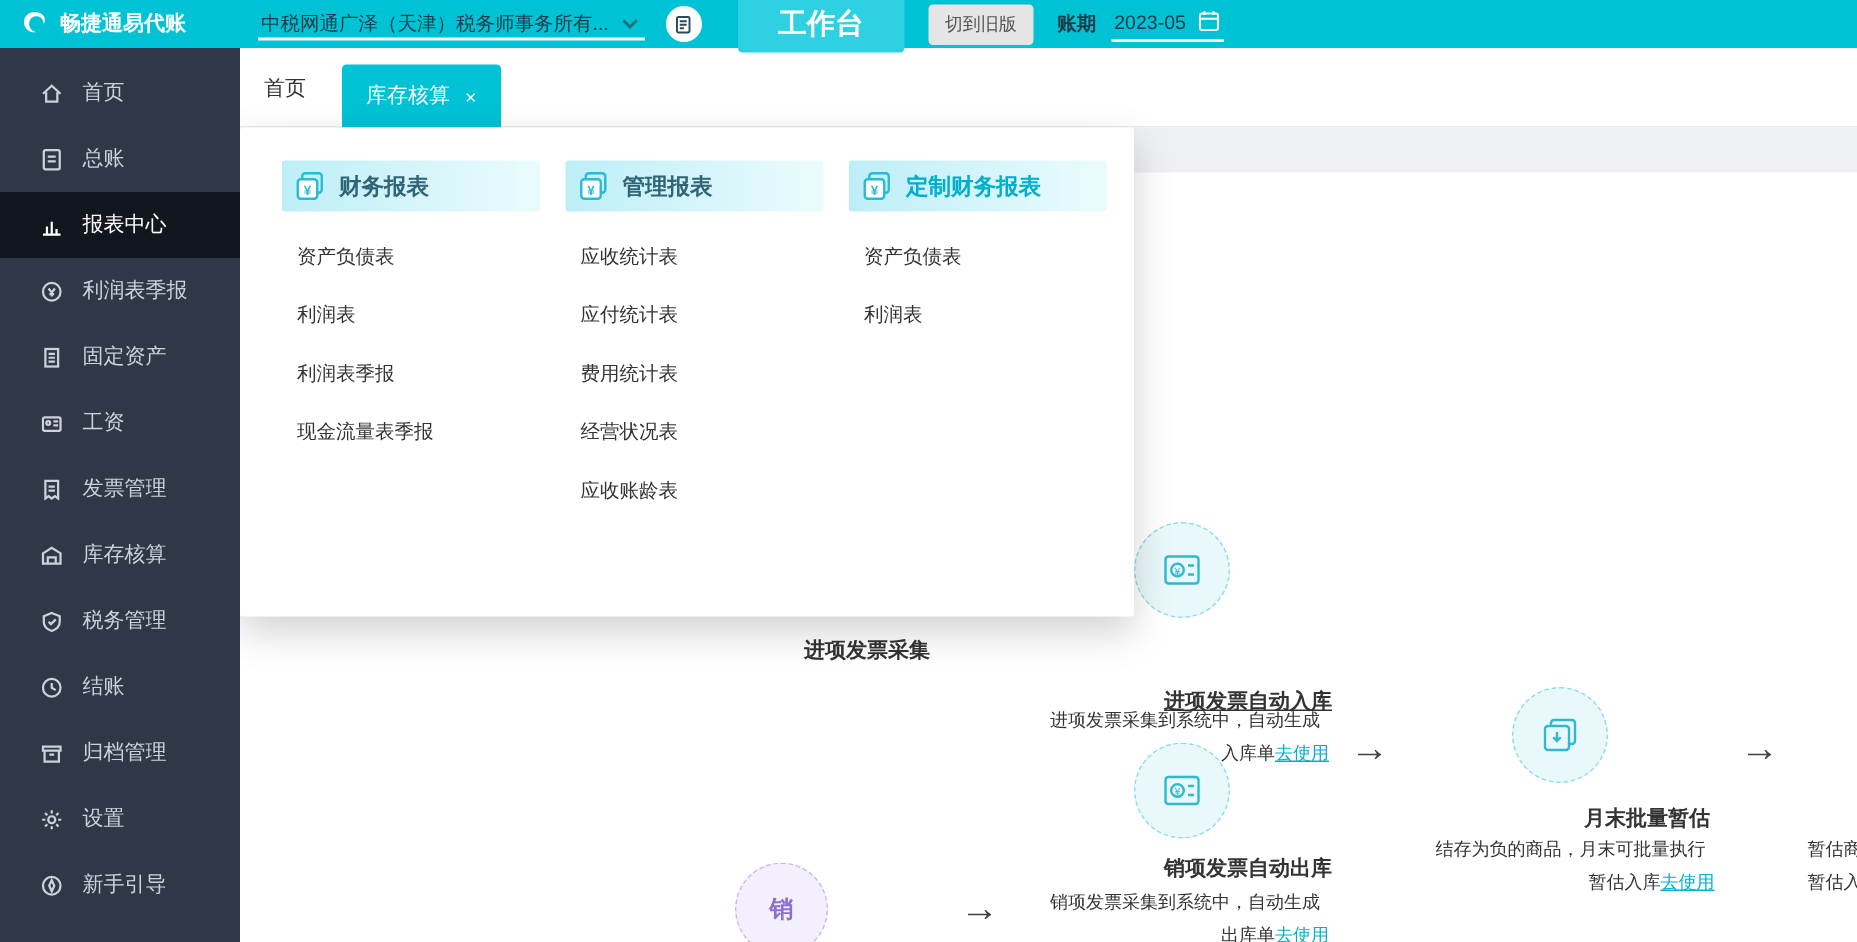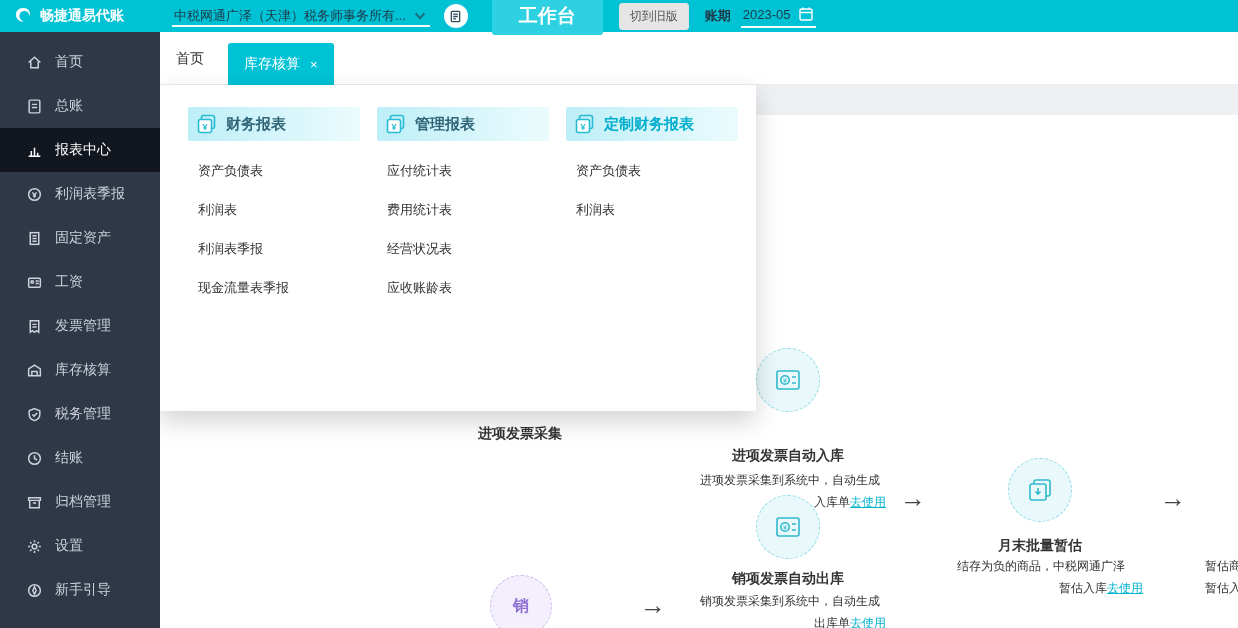--- a/index.html
+++ b/index.html
@@ -23,21 +23,21 @@
   .side-item svg { flex:0 0 auto; }
   .side-item.active { background:#12161f; color:#fff; }
   
   .tabbar { position:absolute; left:160px; top:32px; right:0; height:53px; background:#fff; border-bottom:1px solid #ececec; z-index:10; }
   .tab-home { position:absolute; left:0; top:0; height:53px; display:flex; align-items:center; padding:0 16px; font-size:14px; color:#333; cursor:pointer; }
   .tab-active { position:absolute; left:68px; top:11px; height:42px; background:#00c2d5; color:#fff; font-size:14px; display:flex; align-items:center; gap:10px; padding:0 16px; border-radius:3px 3px 0 0; cursor:pointer; }
   .tab-close { font-size:13px; cursor:pointer; line-height:1; }
   
   .content { position:absolute; left:160px; top:85px; right:0; bottom:0; background:#eef0f3; overflow:hidden; z-index:5; }
   .card { position:absolute; left:0; top:30px; right:0; bottom:0; background:#fff; }
-  .flow-title { position:absolute; width:200px; text-align:center; font-size:14px; font-weight:bold; color:#333; }
+  .flow-title { position:absolute; width:200px; text-align:right; font-size:14px; font-weight:bold; color:#333; }
   .flow-desc { position:absolute; width:186px; font-size:12px; color:#333; line-height:22px; }
   .flow-desc .row { display:flex; justify-content:flex-end; align-items:center; }
   .flow-link { color:#00b2cc; text-decoration:underline; cursor:pointer; }
   .flow-circle { position:absolute; width:64px; height:64px; border-radius:50%; background:#e9f8fb; border:1px dashed #8adbe9; display:flex; align-items:center; justify-content:center; }
   .flow-circle.purple { background:#f3effc; border-color:#c9b8ef; width:62px; height:62px; }
   .p-glyph { color:#8e70d2; font-size:16px; font-weight:bold; }
   .flow-arrow { position:absolute; font-size:26px; color:#444; line-height:30px; }
   
   .mega { position:absolute; left:160px; top:85px; width:596px; height:326px; background:#fff; box-shadow:0 10px 26px rgba(0,0,0,.18); border-radius:2px; z-index:25; }
   .mcol { position:absolute; top:22px; width:172px; }
@@ -188,41 +188,41 @@
   <div class="flow-title" style="left:260px; top:340px;">进项发票采集</div>
 
   <div class="flow-circle" style="left:596px; top:263px;">
     <svg width="30" height="30" viewBox="0 0 30 30" fill="none" stroke="#2fb9cd" stroke-width="1.6">
       <rect x="4" y="6" width="22" height="18" rx="2"></rect>
         <circle cx="12" cy="15" r="4.2"></circle>
       <path d="M19 12 h4 M19 18 h4"></path>
         <text x="12" y="18" font-size="7" fill="#2fb9cd" stroke="none" text-anchor="middle">¥</text>
     </svg>
   </div>
-  <div class="flow-title" style="left:528px; top:362px;">进项发票自动入库</div>
+  <div class="flow-title" style="left:528px; top:374px;text-decoration:underline;">进项发票自动入库</div>
   <div class="flow-desc" style="left:540px; top:384px;">
     <div>进项发票采集到系统中，自动生成</div>
     <div class="row">
       <span>入库单</span>
       <span class="flow-link">去使用</span>
     </div>
   </div>
 
   <div class="flow-arrow" style="left:740px; top:398px;">→</div>
 
   <div class="flow-circle" style="left:848px; top:373px;">
     <svg width="30" height="30" viewBox="0 0 30 30" fill="none" stroke="#2fb9cd" stroke-width="1.6">
       <rect x="9" y="5" width="16" height="16" rx="2"></rect>
         <rect x="5" y="9" width="16" height="16" rx="2" fill="#e9f8fb"></rect>
       <path d="M13 13 v6 M10.5 16.5 L13 19 L15.5 16.5"></path>
     </svg>
   </div>
   <div class="flow-title" style="left:780px; top:452px;">月末批量暂估</div>
   <div class="flow-desc" style="left:797px; top:470px;">
-    <div>结存为负的商品，中税网通广泽</div>
+    <div>结存为负的商品，月末可批量执行</div>
     <div class="row">
       <span>暂估入库</span>
       <span class="flow-link">去使用</span>
     </div>
   </div>
 
   <div class="flow-arrow" style="left:1000px; top:398px;">→</div>
 
   <div class="flow-desc" style="left:1045px; top:470px; width:200px;">
     <div>暂估商</div>
@@ -272,20 +272,21 @@
   <div class="mcol c2">
     <div class="mhead">
       <svg width="22" height="22" viewBox="0 0 22 22">
         <rect x="5.5" y="2.5" width="13" height="13" rx="2" fill="none" stroke="#27bcd3" stroke-width="1.6"></rect>
         <rect x="2.5" y="6.5" width="13" height="13" rx="2" fill="#fff" stroke="#27bcd3" stroke-width="1.6"></rect>
         <text x="9" y="17" font-size="9" fill="#27bcd3" font-weight="bold" text-anchor="middle">¥</text>
       </svg>
       <span>管理报表</span>
     </div>
     <div class="mlist">
+      <div class="mitem">应收统计表</div>
       <div class="mitem">应付统计表</div>
       <div class="mitem">费用统计表</div>
       <div class="mitem">经营状况表</div>
       <div class="mitem">应收账龄表</div>
     </div>
   </div>
   <div class="mcol c3">
     <div class="mhead t3">
       <svg width="22" height="22" viewBox="0 0 22 22">
         <rect x="5.5" y="2.5" width="13" height="13" rx="2" fill="none" stroke="#27bcd3" stroke-width="1.6"></rect>

